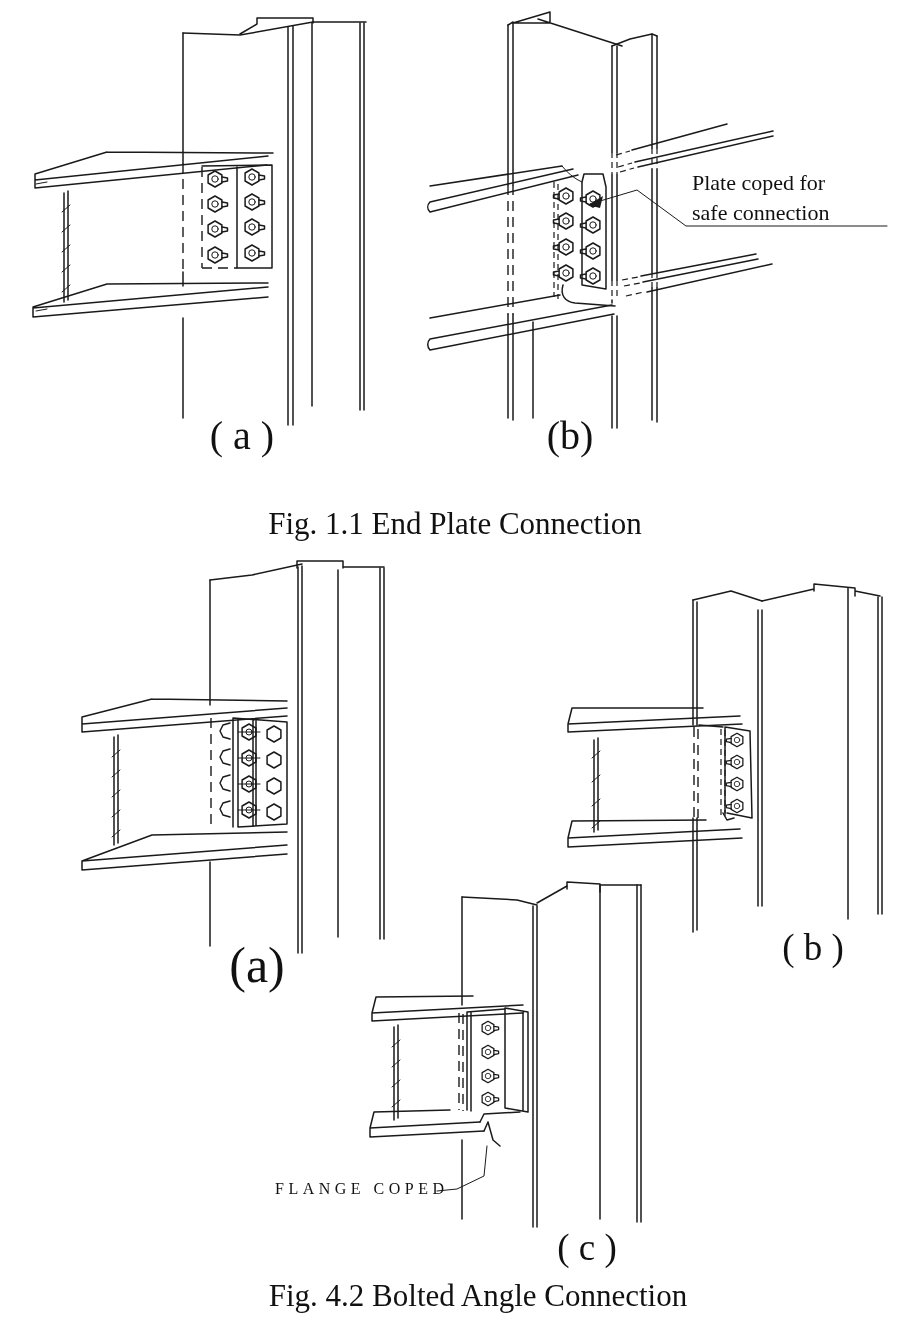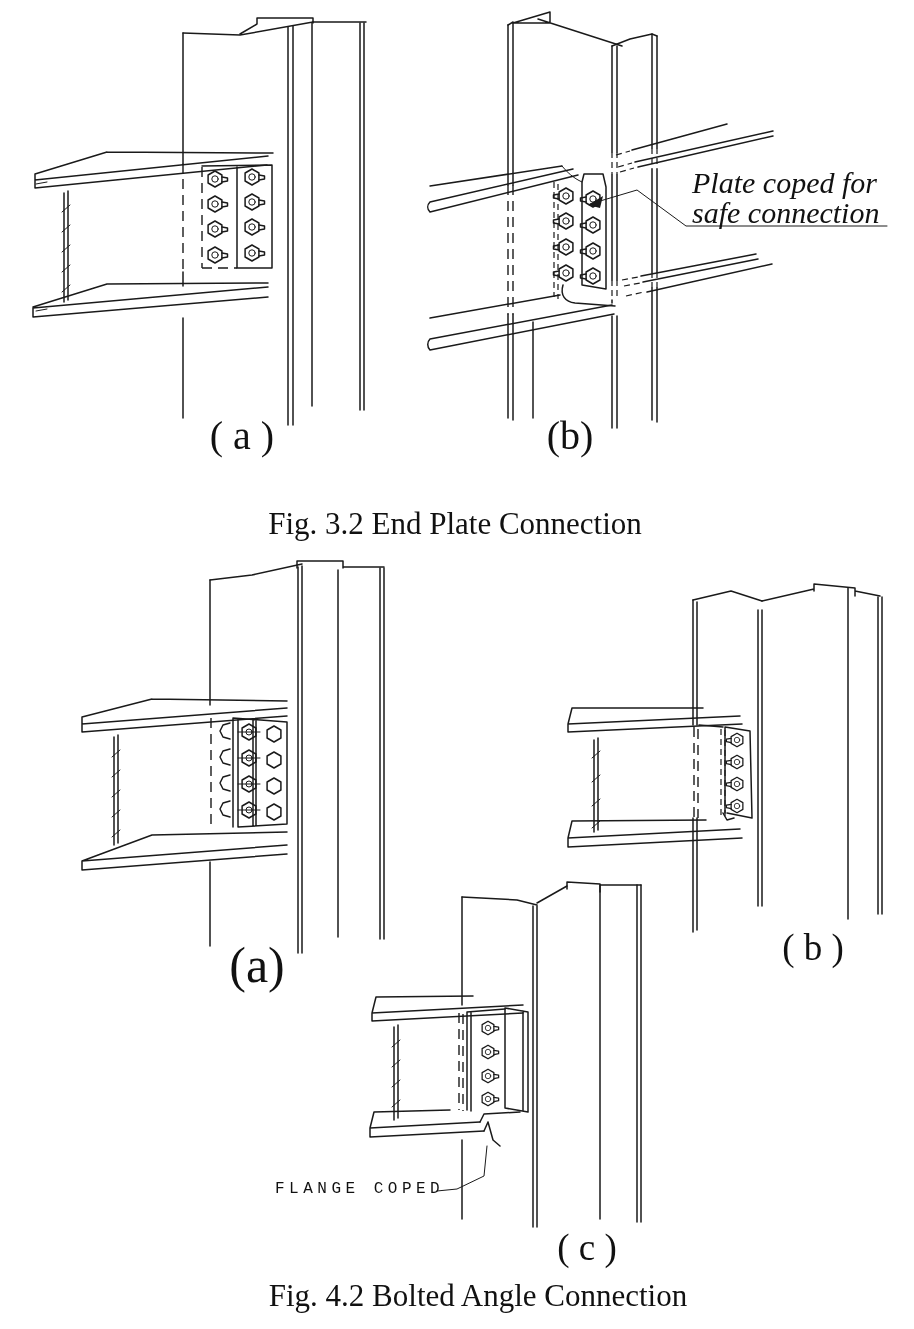--- a/index.html
+++ b/index.html
@@ -9,22 +9,22 @@
   .ln{fill:none;stroke:#1a1a1a;stroke-width:1.5;stroke-linecap:round;stroke-linejoin:round;}
   .thin{fill:none;stroke:#1a1a1a;stroke-width:1;stroke-linecap:round;}
   .dash{fill:none;stroke:#1a1a1a;stroke-width:1.4;stroke-dasharray:10 6;}
   .dash2{fill:none;stroke:#1a1a1a;stroke-width:1.2;stroke-dasharray:6 4;}
   .fillb{fill:#1a1a1a;stroke:none;}
   .txt{position:absolute;white-space:nowrap;}
   .sublabel{font-size:40px;text-align:center;}
   .sublabel-big{font-size:50px;text-align:center;}
   .sublabel-med{font-size:37px;text-align:center;}
   .caption{font-size:31px;text-align:center;}
-  .annotation{font-size:30px;line-height:30px;font-style:italic;}
-  .flange-note{font-size:16px;letter-spacing:4.5px;font-family:Liberation Mono, monospace;}
+  .annotation{font-size:22px;line-height:30px;}
+  .flange-note{font-size:16px;letter-spacing:4.5px;}
 </style>
 </head>
 <body>
 
 <div class="page">
 
 <svg width="914" height="1329" viewBox="0 0 914 1329">
   <defs>
     <g id="boltR">
       <polygon class="ln" points="0,-8 6.9,-4 6.9,4 0,8 -6.9,4 -6.9,-4"></polygon>
@@ -214,21 +214,21 @@
 </svg>
 
   <div class="txt annotation" style="left:692px;top:168px;">
     <span>Plate coped for</span><br>
     <span>safe connection</span>
   </div>
 
   <div class="txt sublabel" style="left:197px;top:412px;width:90px;">( a )</div>
   <div class="txt sublabel" style="left:535px;top:412px;width:70px;">(b)</div>
 
-  <div class="txt caption" style="left:255px;top:506px;width:400px;">Fig. 3.2 End Plate Connection</div>
+  <div class="txt caption" style="left:255px;top:506px;width:400px;">Fig. 1.1 End Plate Connection</div>
 
   <div class="txt sublabel-big" style="left:221px;top:936px;width:72px;">(a)</div>
   <div class="txt sublabel-med" style="left:767px;top:926px;width:92px;">( b )</div>
   <div class="txt sublabel-med" style="left:543px;top:1226px;width:88px;">( c )</div>
 
   <div class="txt flange-note" style="left:275px;top:1180px;">FLANGE COPED</div>
 
   <div class="txt caption" style="left:268px;top:1278px;width:420px;">Fig. 4.2 Bolted Angle Connection</div>
 </div>
 

